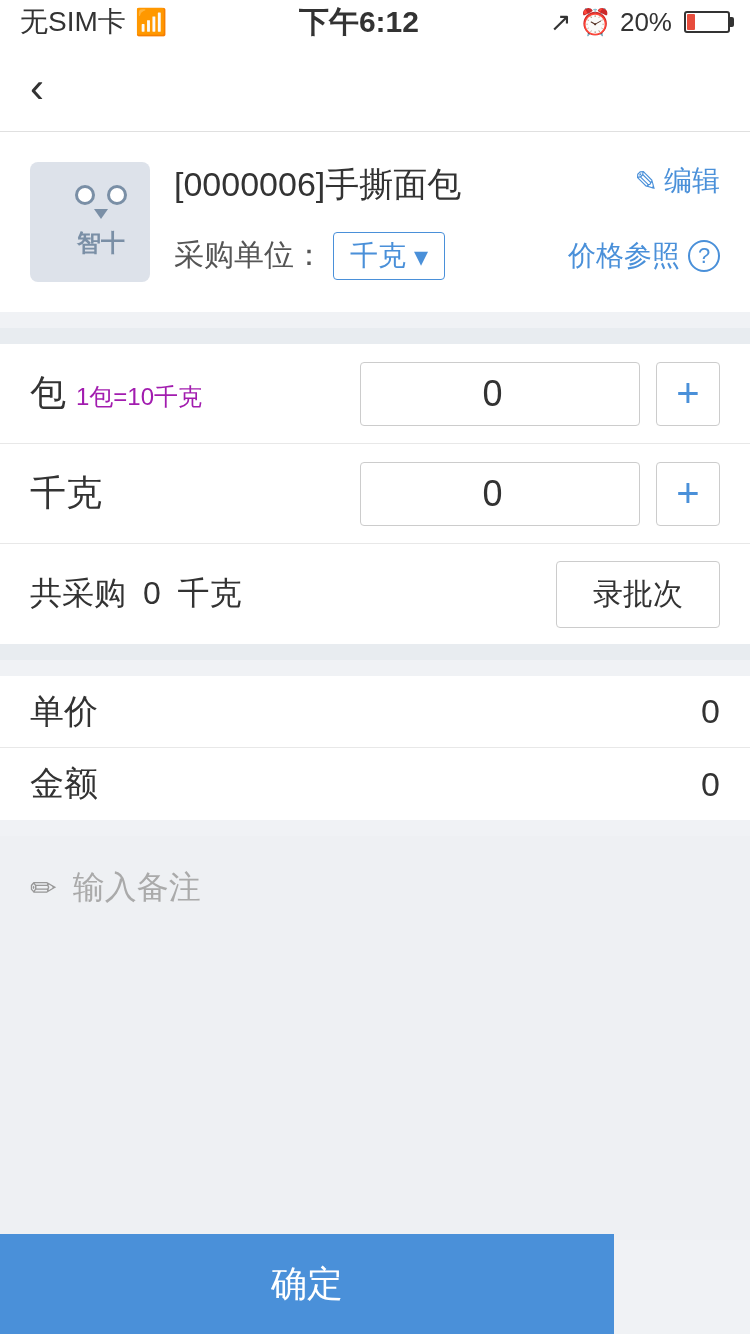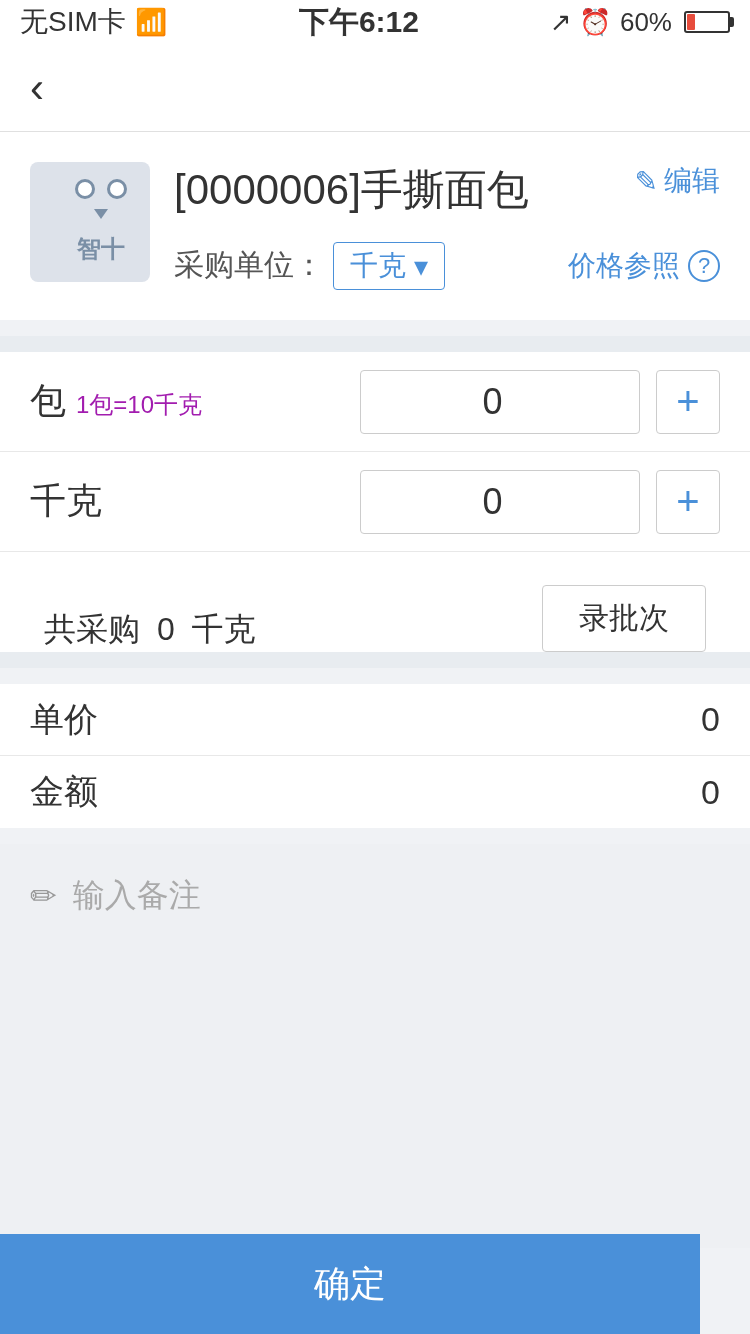--- a/index.html
+++ b/index.html
@@ -90,21 +90,21 @@
       margin-bottom: 16px;
     }
     .product-info { flex: 1; }
     .product-name-row {
       display: flex;
       justify-content: space-between;
       align-items: flex-start;
       margin-bottom: 24px;
     }
     .product-name {
-      font-size: 42px;
+      font-size: 34px;
       font-weight: 500;
       color: #333;
     }
     .edit-link {
       color: #4a90d9;
       font-size: 28px;
       display: flex;
       align-items: center;
       gap: 6px;
     }
@@ -196,23 +196,23 @@
       display: flex;
       align-items: center;
       justify-content: center;
       cursor: pointer;
       flex-shrink: 0;
     }
 
     
     .summary-row {
       display: flex;
-      align-items: flex-end;
+      align-items: center;
       justify-content: space-between;
-      padding: 0 44px;
+      padding: 0 30px;
       height: 100px;
       background: #fff;
     }
     .batch-btn {
       border: 1px solid #ccc;
       border-radius: 4px;
       padding: 12px 36px;
       font-size: 30px;
       color: #333;
       background: #fff;
@@ -266,21 +266,21 @@
       flex: 1;
       background: #eef0f3;
       min-height: 300px;
     }
 
     
     .confirm-btn {
       position: fixed;
       bottom: 0;
       left: 0;
-      width: 700px;
+      width: 614px;
       height: 100px;
       background: #4a90d9;
       color: #fff;
       font-size: 36px;
       font-weight: 500;
       display: flex;
       align-items: center;
       justify-content: center;
       cursor: pointer;
       border: none;
@@ -289,21 +289,21 @@
     
     .owl-logo {
       width: 120px;
       height: 120px;
       background: #dde2ea;
       border-radius: 8px;
       display: flex;
       flex-direction: column;
       align-items: center;
       justify-content: center;
-      gap: 10px;
+      gap: 4px;
       padding-left: 22px;
     }
     .owl-eyes {
       display: flex;
       gap: 12px;
     }
     .owl-eye {
       width: 20px;
       height: 20px;
       border-radius: 50%;
@@ -330,21 +330,21 @@
 
 <div class="status-bar">
   <div class="status-left">
     <span>无SIM卡</span>
     <span class="wifi-icon">📶</span>
   </div>
   <div class="status-center">下午6:12</div>
   <div class="status-right">
     <span>↗</span>
     <span>⏰</span>
-    <span>60%</span>
+    <span>20%</span>
     <span class="battery-icon">
       <span class="battery-fill"></span>
     </span>
   </div>
 </div>
 
 <div class="nav-bar">
   <span class="nav-back">‹</span>
 </div>
 

